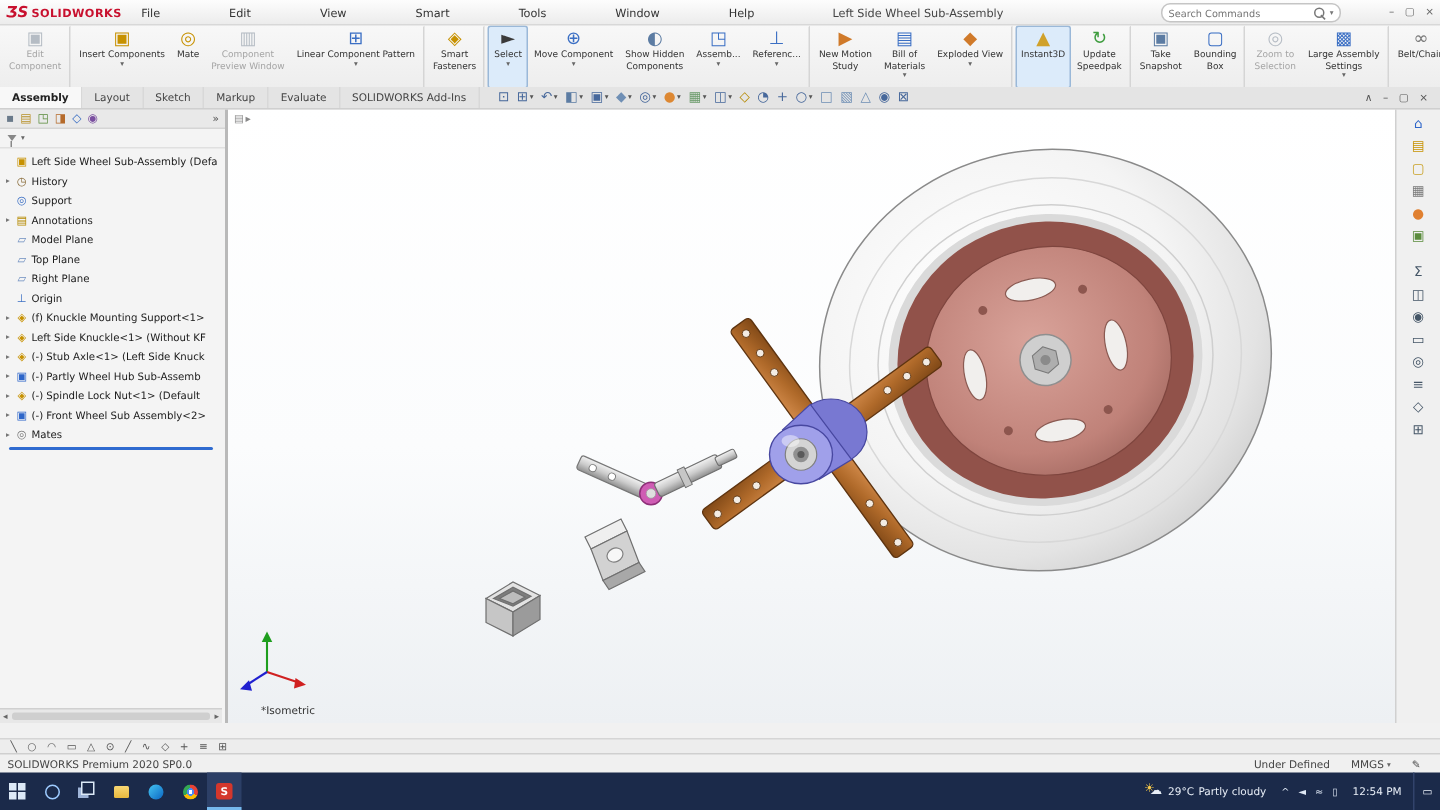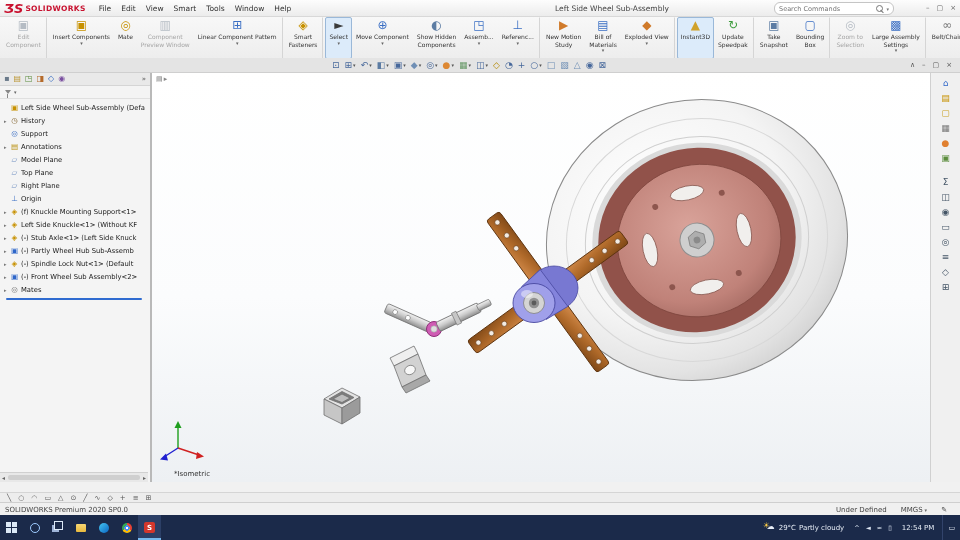--- a/index.html
+++ b/index.html
@@ -1,23 +1,23 @@
 <!DOCTYPE html>
 <html><head>
 <meta charset="utf-8">
 <style>
   html,body{margin:0;padding:0;background:#555;}
   .app{position:relative;width:960px;height:540px;background:#f1f1f1;
        font-family:"DejaVu Sans","Liberation Sans",sans-serif;overflow:hidden;color:#222;}
   
   .menubar{position:absolute;top:0;left:0;right:0;height:16px;display:flex;align-items:center;
            background:linear-gradient(#fdfdfd,#ececec);border-bottom:1px solid #d8d8d8;font-size:7.5px;z-index:30;}
-  .swmark{color:#c8102e;font-weight:bold;font-style:italic;font-size:13px;margin:0 2px 0 4px;}
+  .swmark{color:#c8102e;font-weight:bold;font-style:italic;font-size:10px;margin:0 2px 0 4px;}
   .swword{color:#c8102e;font-weight:bold;letter-spacing:.3px;margin-right:8px;}
-  .menus{display:flex;}
+  .menus{display:flex;gap:36px;}
   .menu-item{padding:0 5px;color:#333;}
   .mb-title{position:absolute;left:555px;color:#444;white-space:nowrap;}
   .searchbox{position:absolute;right:66px;top:2px;width:110px;height:11px;border:1px solid #c5c5c5;border-radius:6px;
              background:#fff;display:flex;align-items:center;font-size:6.5px;color:#999;padding:0 4px;}
   .searchinput{border:none;outline:none;background:transparent;font-size:6.5px;width:78px;color:#555;
                font-family:inherit;padding:0;}
   .mag{width:5px;height:5px;border:1px solid #777;border-radius:50%;position:relative;flex:0 0 5px;margin-left:auto;}
   .mag::after{content:"";position:absolute;width:4px;height:1px;background:#777;transform:rotate(45deg);left:3px;top:5px;}
   .sdd{color:#777;font-size:5px;margin-left:3px;}
   .winctl{position:absolute;right:4px;top:0;height:16px;display:flex;gap:7px;font-size:7px;color:#666;align-items:center;}
@@ -265,20 +265,29 @@
         <span class="rdd">▾</span>
       </div>
       <div class="rbtn">
         <span class="ricon" style="color: rgb(122, 122, 122);">∞</span>
         <span class="rl1">Belt/Chain</span>
 
       </div>
     </div>
 
   <div class="tabrow">
+    <div style="display:flex">
+
+    <div class="cmtab active">Assembly</div>
+        <div class="cmtab">Layout</div>
+        <div class="cmtab">Sketch</div>
+        <div class="cmtab">Markup</div>
+        <div class="cmtab">Evaluate</div>
+        <div class="cmtab">SOLIDWORKS Add-Ins</div>
+      </div>
     <div class="headsup">
 
     <div class="hu">
           <span class="huch" style="color: rgb(71, 104, 155);">⊡</span>
 
         </div>
         <div class="hu">
           <span class="huch" style="color: rgb(71, 104, 155);">⊞</span>
           <span class="hudd">▾</span>
         </div>

